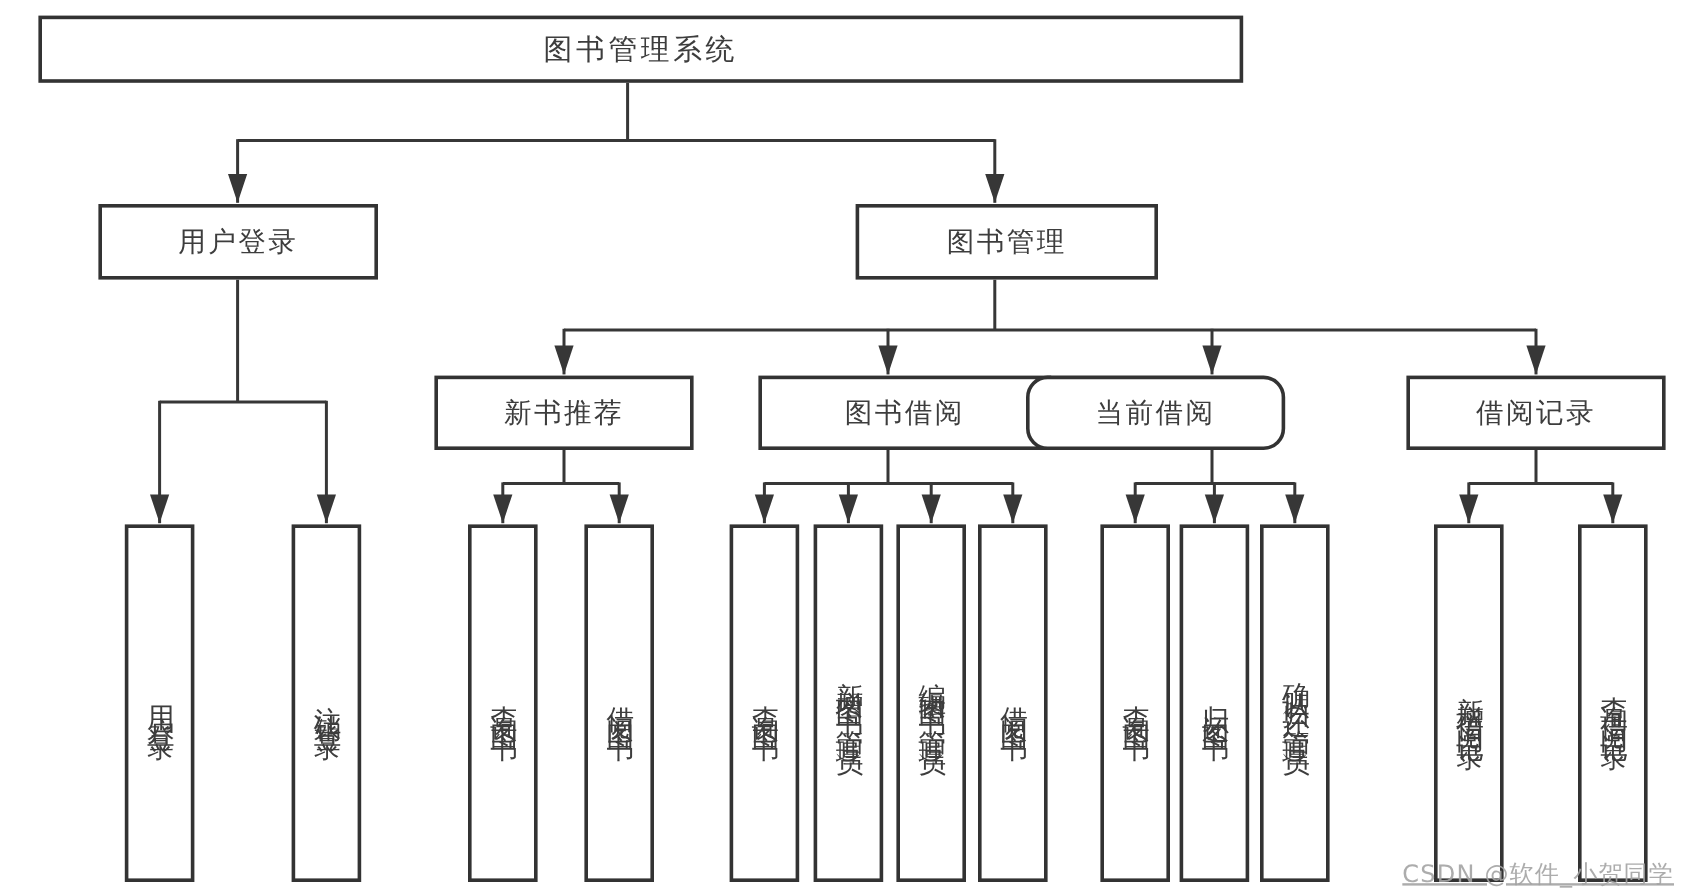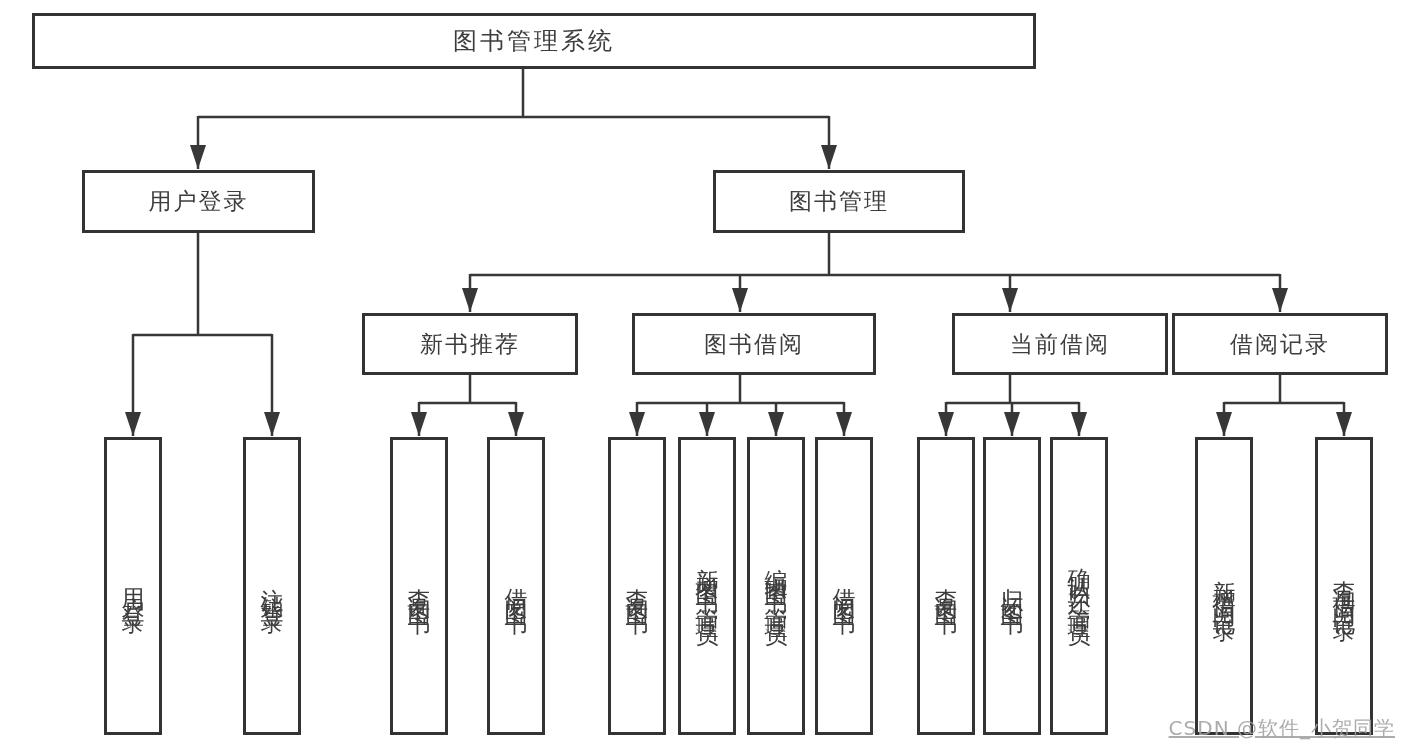--- a/index.html
+++ b/index.html
@@ -35,21 +35,21 @@
     white-space: nowrap;
   }
   
   .n-root   { left: 32px;   top: 13px;  width: 1004px; height: 56px; }
   
   .n-user   { left: 82px;   top: 170px; width: 233px;  height: 63px; }
   .n-book   { left: 713px;  top: 170px; width: 252px;  height: 63px; }
   
   .n-new    { left: 362px;  top: 313px; width: 216px;  height: 62px; }
   .n-borrow { left: 632px;  top: 313px; width: 244px;  height: 62px; }
-  .n-cur    { left: 952px;  top: 313px; width: 216px;  height: 62px; }
+  .n-cur    { left: 855px;  top: 313px; width: 216px;  height: 62px; border-radius: 18px; }
   .n-rec    { left: 1172px; top: 313px; width: 216px;  height: 62px; }
   
   .lf-1 { left: 104px; }  .lf-2 { left: 243px; }
   .lf-3 { left: 390px; }  .lf-4 { left: 487px; }
   .lf-5 { left: 608px; }  .lf-6 { left: 678px; }
   .lf-7 { left: 747px; }  .lf-8 { left: 815px; }
   .lf-9 { left: 917px; }  .lf-10 { left: 983px; }
   .lf-11 { left: 1050px; }
   .lf-12 { left: 1195px; } .lf-13 { left: 1315px; }
   .watermark {

